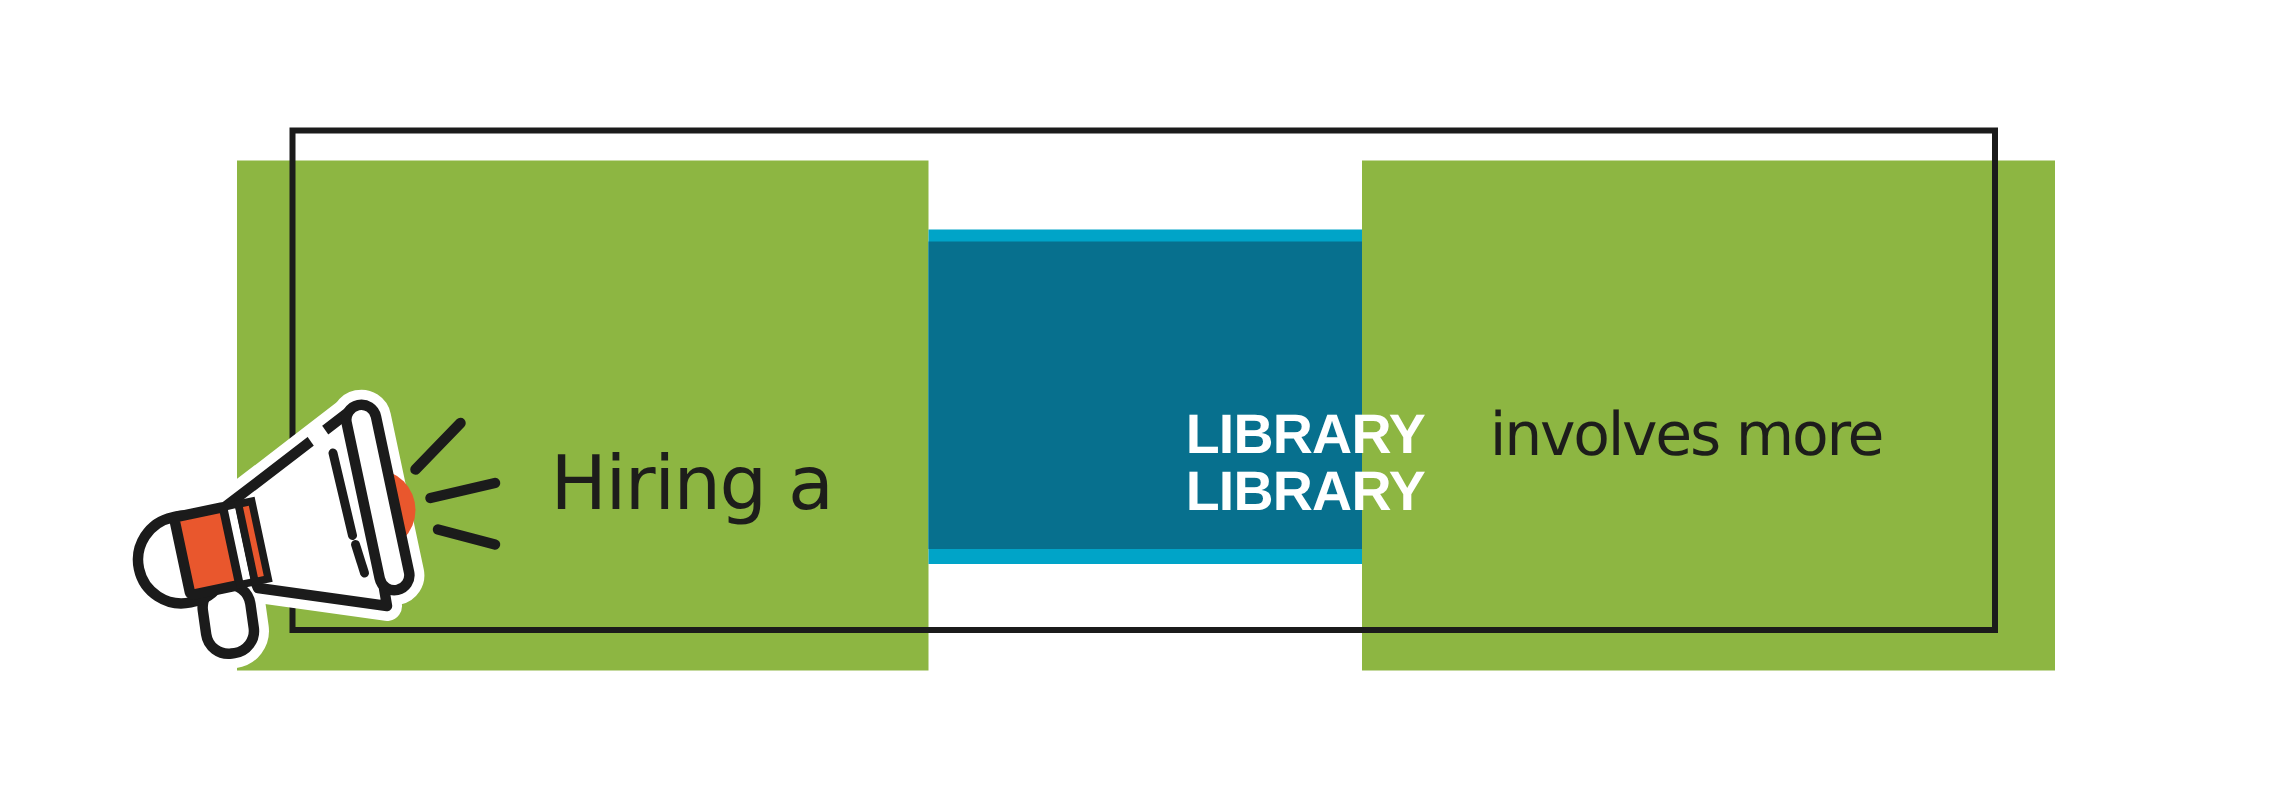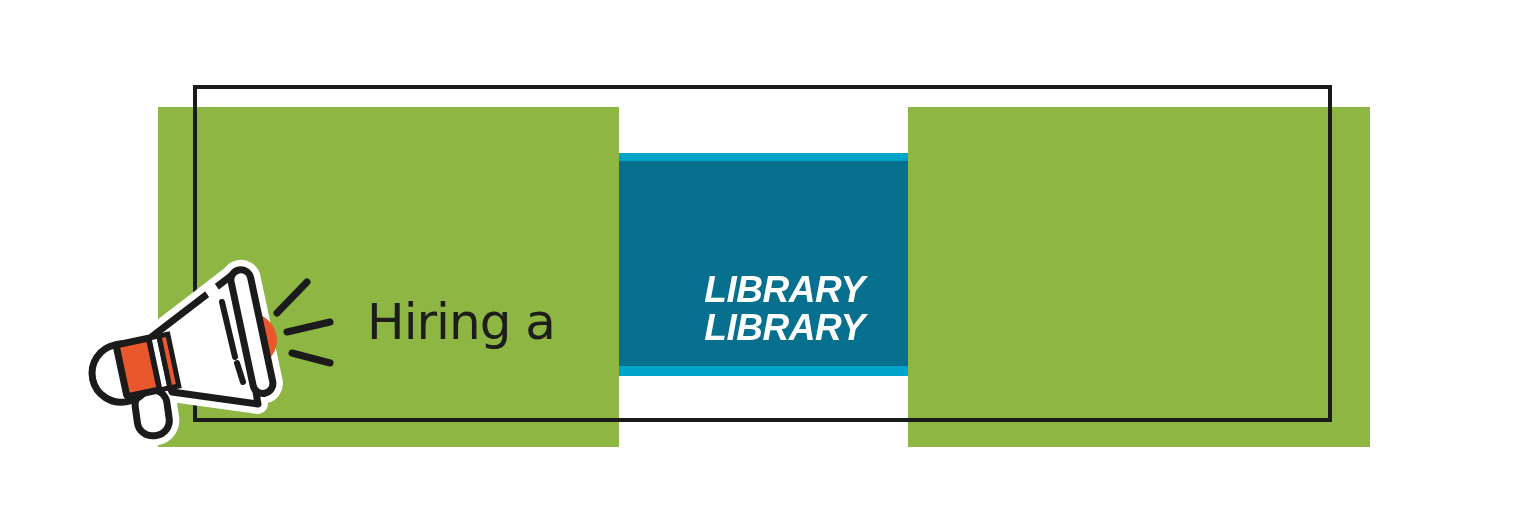--- a/index.html
+++ b/index.html
@@ -18,24 +18,24 @@
               background:var(--teal,#07708E);}
 
   
   .frame{position:absolute;left:193px;top:85px;width:1139px;height:337px;
          box-sizing:border-box;border:4px solid var(--ink,#1B1B1B);background:transparent;}
 
   
   .hiring{position:absolute;left:321px;top:297px;width:280px;text-align:center;
           font-size:50px;line-height:1.0;color:var(--text,#1D1D1B);font-weight:500;
           letter-spacing:-1px;}
-  .center-text{position:absolute;left:619px;top:271px;width:331px;text-align:center;
+  .center-text{position:absolute;left:619px;top:271px;width:331px;text-align:right;
           font-family:"Liberation Sans","DejaVu Sans",sans-serif;
           font-size:37px;line-height:38px;font-weight:bold;color:#ffffff;
-          letter-spacing:-0.5px;font-style:italic;}
+          letter-spacing:-0.5px;}
   .right-text{position:absolute;left:934px;top:266px;width:380px;text-align:center;
           font-size:40px;line-height:48px;color:var(--text,#1D1D1B);font-weight:500;
           letter-spacing:-1.5px;}
 
   
   .mega{position:absolute;left:0;top:0;width:1530px;height:530px;pointer-events:none;}
   .ink{stroke:var(--ink,#1B1B1B);}
   .white-fill{fill:#ffffff;}
   .orange-fill{fill:var(--orange,#E9572D);}
   .halo{fill:#ffffff;stroke:#ffffff;stroke-width:20;stroke-linejoin:round;stroke-linecap:round;}
@@ -57,20 +57,21 @@
   <div class="hiring">
     <span>Hiring a</span>
   </div>
 
   <div class="center-text">
     <div>LIBRARY</div>
     <div>LIBRARY</div>
   </div>
 
   <div class="right-text">
+    <div>involves more</div>
   </div>
 
   <svg class="mega" viewBox="0 0 1530 530" xmlns="http://www.w3.org/2000/svg">
 
     <g>
       <path class="halo" d="M150,338 L197,302 L236,272 L258,404 L172,392 Z"></path>
       <rect class="halo" x="229" y="270" width="20" height="126" rx="10" transform="rotate(-12 239 271)"></rect>
       <rect class="halo" x="116" y="345" width="34" height="53" transform="rotate(-12 116 345)"></rect>
       <rect class="halo" x="92" y="344" width="60" height="58" rx="29" transform="rotate(-12 122 373)"></rect>
       <rect class="halo" x="133" y="390" width="32" height="46" rx="15" transform="rotate(-8 149 390)"></rect>

